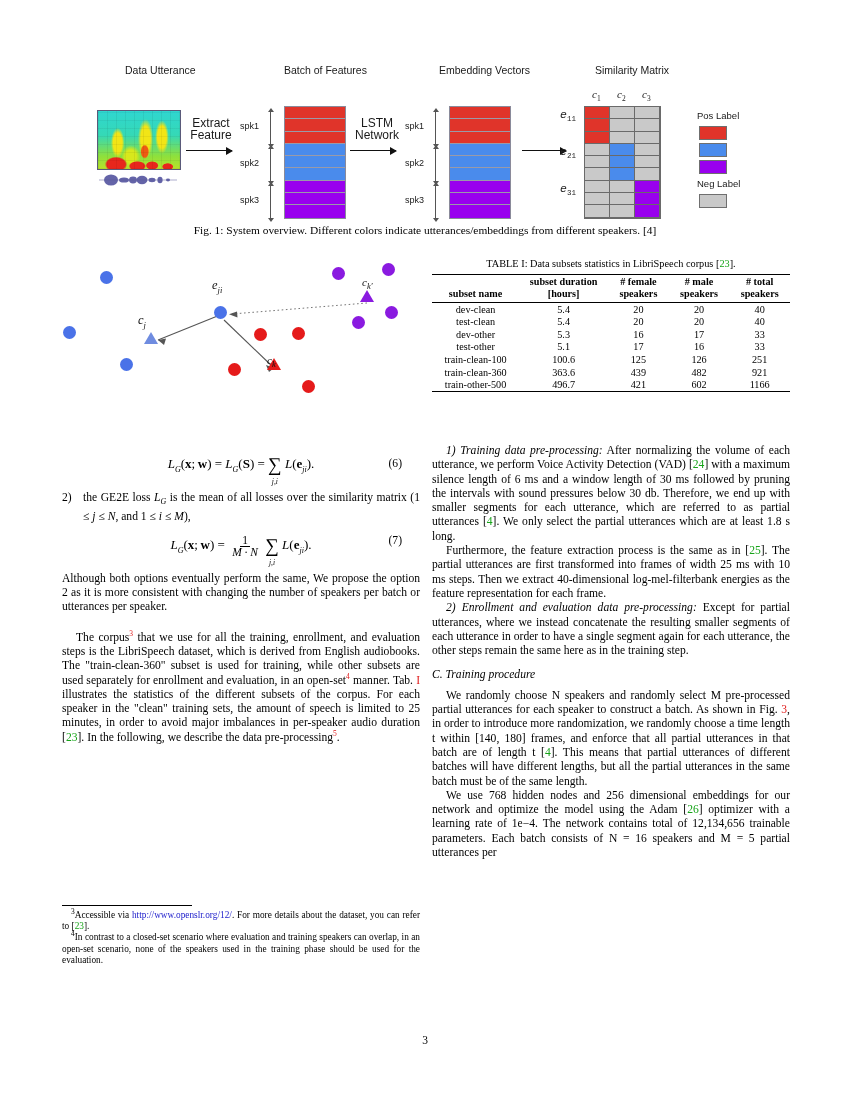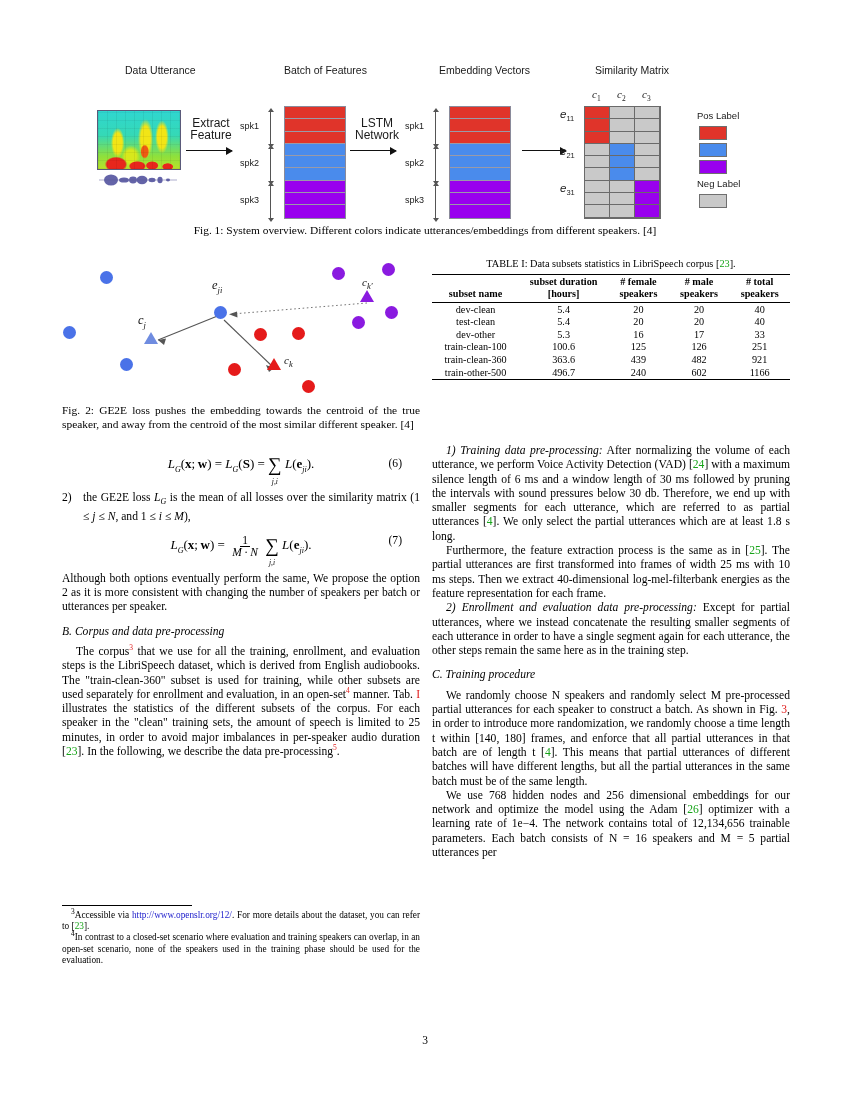--- a/index.html
+++ b/index.html
@@ -145,21 +145,21 @@
   }
   .ccol-lbl {
     position: absolute;
     font-family: "Liberation Serif", serif;
     font-style: italic;
     font-size: 11px;
     color: #222;
   }
   .erow-lbl {
     position: absolute;
-    font-family: Liberation Sans, sans-serif;
+    font-family: Liberation Mono, monospace;
     font-style: italic;
     font-size: 11.5px;
     color: #222;
   }
   .erow-lbl sub, .ccol-lbl sub {
     font-size: 7.5px;
     font-style: normal;
   }
   .legend-txt {
     position: absolute;
@@ -514,28 +514,24 @@
     <div class="dot" style="left:323px;top:48px; background:#8a1ae0;"></div>
 
     
     <div class="tri" style="left:82px; top:74px; border-bottom:12px solid #6f8ce0;"></div>
     <div class="tri" style="left:205px;top:100px;border-bottom:12px solid #e51a1a;"></div>
     <div class="tri" style="left:298px;top:32px; border-bottom:12px solid #8a1ae0;"></div>
 
     
     <div class="mlbl" style="left:150px; top:20px;">e<sub>ji</sub></div>
     <div class="mlbl" style="left:76px;  top:55px;">c<sub>j</sub></div>
-    <div class="mlbl" style="left:222px; top:96px; font-size:11px;">c<sub>k</sub></div>
+    <div class="mlbl" style="left:205px; top:96px; font-size:11px;">c<sub>k</sub></div>
     <div class="mlbl" style="left:300px; top:18px; font-size:11px;">c<sub>k′</sub></div>
   </div>
 
-  <div class="caption" style="left:62px; top:404px; width:358px; text-align:justify;">
-    <span>Fig. 2: GE2E loss pushes the embedding towards the centroid of the true</span>
-    <span>speaker, and away from the centroid of the most similar different speaker. [4]</span>
-  </div>
 
   <div id="table-block">
     <div id="table-caption">
       <span>TABLE I: Data subsets statistics in LibriSpeech corpus [</span><span class="ref">23</span><span>].</span>
     </div>
     <table class="stat">
       <thead>
         <tr class="rule-top">
           <th class="rule-top" style="width:92px;">
             <div>subset  name</div>
@@ -574,37 +570,44 @@
             <td>40</td>
           </tr>
           <tr>
             <td>dev-other</td>
             <td>5.3</td>
             <td>16</td>
             <td>17</td>
             <td>33</td>
           </tr>
           <tr>
+            <td>test-other</td>
+            <td>5.1</td>
+            <td>17</td>
+            <td>16</td>
+            <td>33</td>
+          </tr>
+          <tr>
             <td>train-clean-100</td>
             <td>100.6</td>
             <td>125</td>
             <td>126</td>
             <td>251</td>
           </tr>
           <tr>
             <td>train-clean-360</td>
             <td>363.6</td>
             <td>439</td>
             <td>482</td>
             <td>921</td>
           </tr>
           <tr>
             <td class="rule-bottom">train-other-500</td>
             <td class="rule-bottom">496.7</td>
-            <td class="rule-bottom">240</td>
+            <td class="rule-bottom">421</td>
             <td class="rule-bottom">602</td>
             <td class="rule-bottom">1166</td>
           </tr>
         </tbody>
     </table>
   </div>
 
   <div class="col" id="left-col" style="top:447px;">
 
     <div class="eq-wrap" style="margin-top:10px; margin-bottom:14px;">
@@ -631,21 +634,20 @@
         </span>
         <span class="bigsum">∑<span class="sublim">j,i</span></span>
         <i>L</i>(<b>e</b><sub style="font-size:8px;font-style:italic">ji</sub>).
       </span>
       <span class="eq-num">(7)</span>
     </div>
 
     <p class="nobody" style="">Although both options eventually perform the same, We propose the option 2 as it is more consistent with changing the number of speakers per batch or utterances per speaker.</p>
 
     <div class="gap"></div>
-    <h4 class="sec">B.  Corpus and data pre-processing</h4>
     <div class="gap-s"></div>
 
     <p class="body">
       <span>The corpus</span><sup class="refr">3</sup><span> that we use for all the training, enrollment, and evaluation steps is the LibriSpeech dataset, which is derived from English audiobooks. The "train-clean-360" subset is used for training, while other subsets are used separately for enrollment and evaluation, in an open-set</span><sup class="refr">4</sup><span> manner. Tab. </span><span class="refr">I</span><span> illustrates the statistics of the different subsets of the corpus. For each speaker in the "clean" training sets, the amount of speech is limited to 25 minutes, in order to avoid major imbalances in per-speaker audio duration [</span><span class="ref">23</span><span>]. In the following, we describe the data pre-processing</span><sup class="refr">5</sup><span>.</span>
     </p>
   </div>
 
   <div id="footnotes">
     <div id="fnrule"></div>
     <p class="fn">

